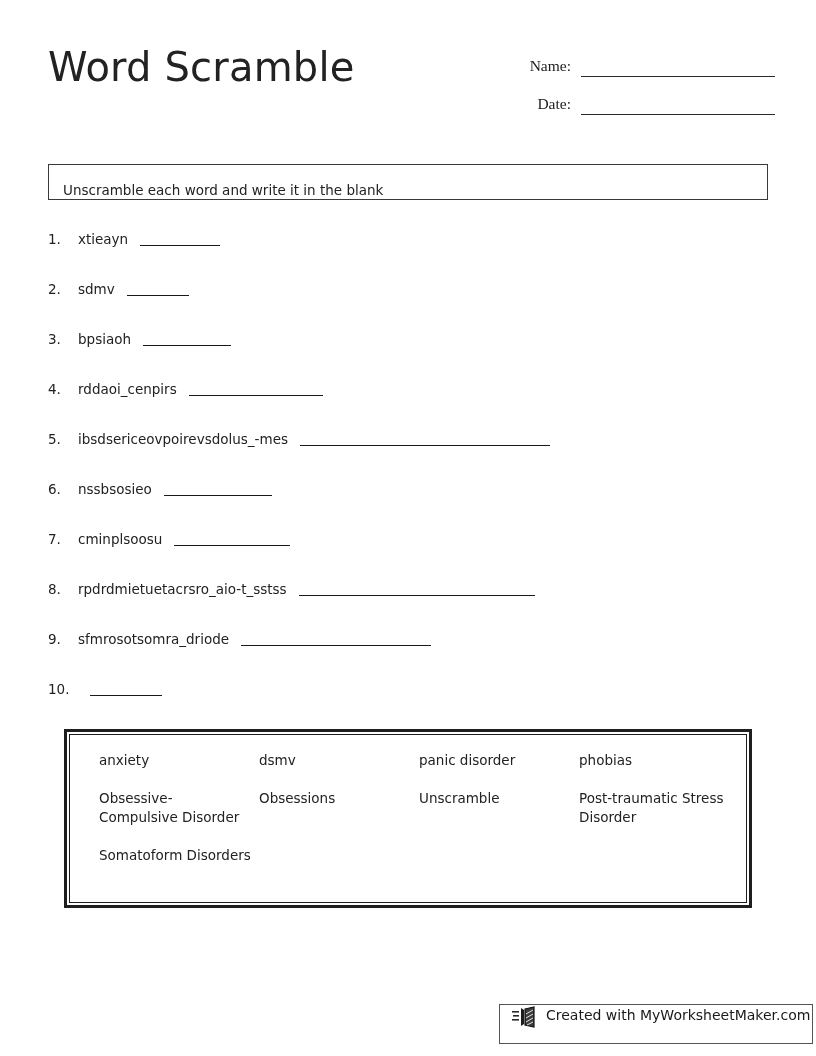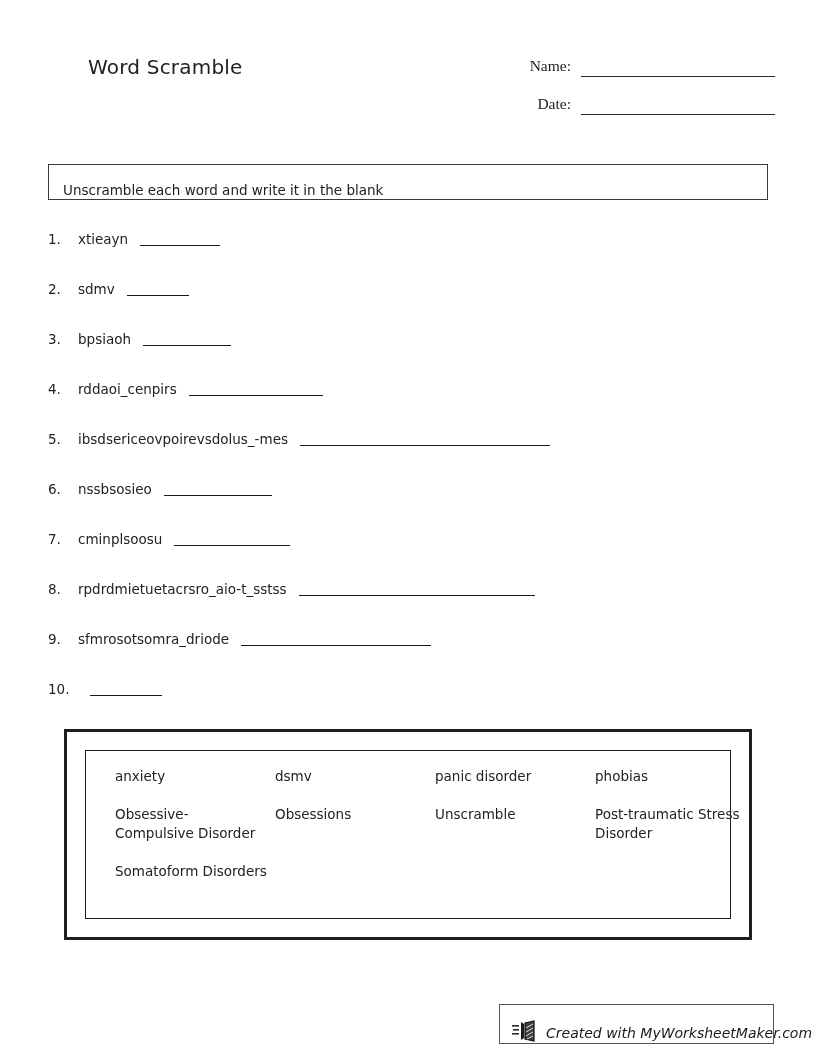--- a/index.html
+++ b/index.html
@@ -20,27 +20,26 @@
   .header {
     position: absolute;
     left: 0; top: 0;
     width: 816px;
     height: 140px;
   }
   .page-title {
     position: absolute;
     left: 48px;
     top: 47px;
-    font-size: 20px;
+    font-size: 40px;
     font-weight: 400;
     letter-spacing: 0.2px;
     color: #222222;
     line-height: 40px;
     white-space: nowrap;
-    margin-left: 40px;
   }
   .namedate {
     position: absolute;
     left: 505px;
     top: 48px;
     width: 270px;
   }
   .nd-row {
     display: flex;
     align-items: center;
@@ -118,21 +117,21 @@
   }
 
   
   .wordbank-outer {
     position: absolute;
     left: 64px;
     top: 729px;
     width: 688px;
     box-sizing: border-box;
     border: 3px solid #1f1f1f;
-    padding: 18px;
+    padding: 2px;
     background: #ffffff;
   }
   .wordbank-inner {
     border: 1px solid #1f1f1f;
     box-sizing: border-box;
     padding: 16px 0 18px 0;
     min-height: 130px;
   }
   .wb-grid {
     display: grid;
@@ -150,28 +149,27 @@
     padding-right: 8px;
     box-sizing: border-box;
   }
   .wb-cell.empty { padding-bottom: 0; }
 
   
   .footer-badge {
     position: absolute;
     left: 499px;
     top: 1004px;
-    width: 275px;
+    width: 314px;
     height: 40px;
     border: 1px solid #555555;
     box-sizing: border-box;
     display: flex;
-    align-items: flex-end;
+    align-items: flex-start;
     background: #ffffff;
-    font-style: italic;
   }
   .footer-logo {
     width: 26px;
     height: 24px;
     margin-left: 12px;
     margin-right: 8px;
     flex: 0 0 auto;
     position: relative;
   }
   .footer-text {

